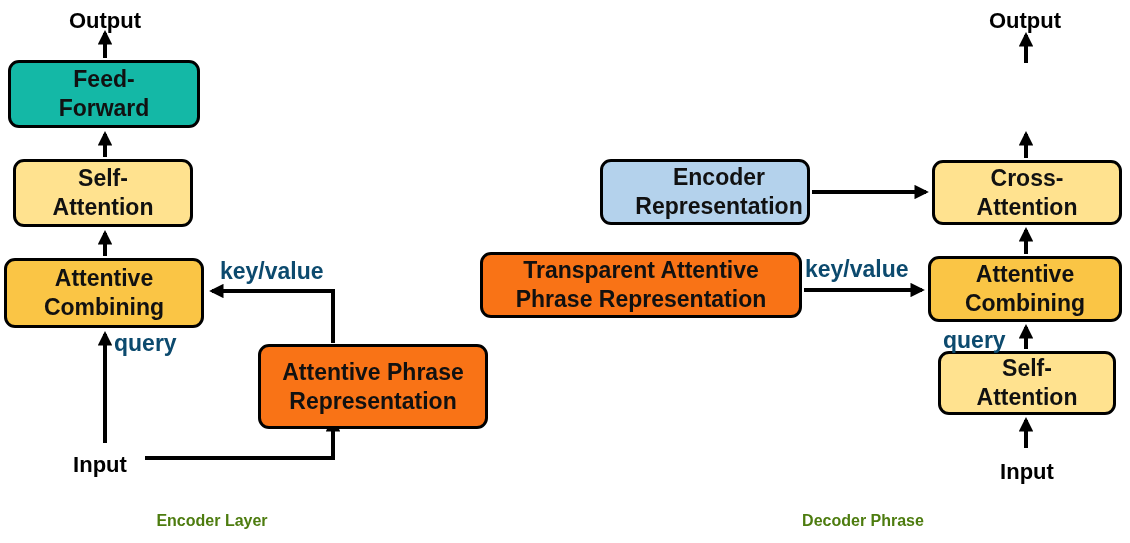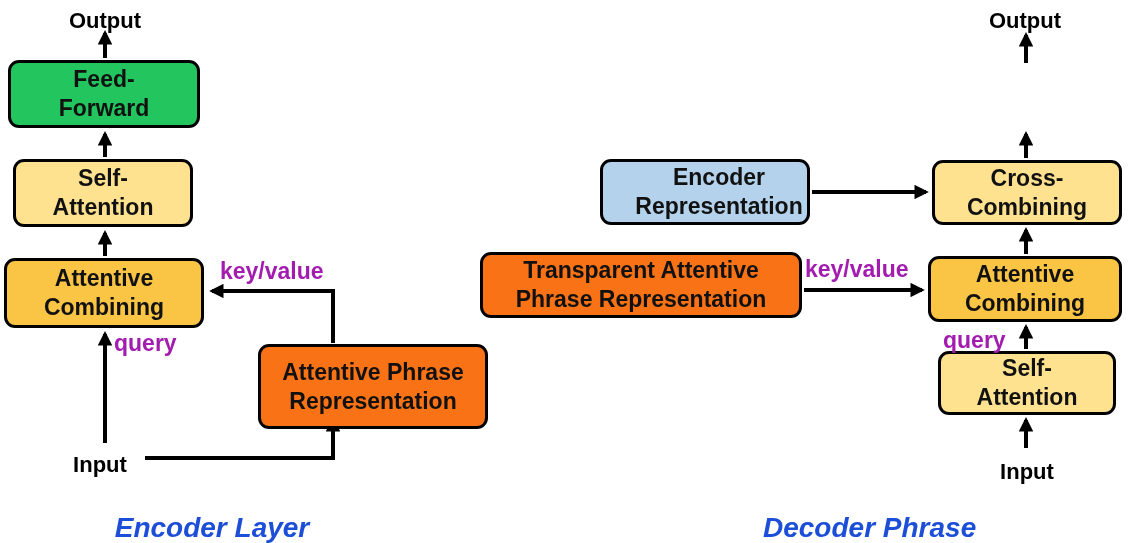--- a/index.html
+++ b/index.html
@@ -22,27 +22,27 @@
     box-sizing:border-box;
   }
   .freelabel{
     position:absolute;z-index:3;
     font-weight:700;font-size:22px;color:#000;
     white-space:nowrap;
     margin-top:8px;
   }
   .wire-label{
     position:absolute;z-index:3;
-    font-weight:600;font-size:23px;color:#a21caf;
+    font-weight:600;font-size:23px;color:#0c4a6e;
     white-space:nowrap;
   }
   .caption{
     position:absolute;z-index:3;
-    font-weight:700;font-size:28px;color:#1d4ed8;
-    text-align:center;white-space:nowrap;font-style:italic;
+    font-weight:700;font-size:16px;color:#4d7c0f;
+    text-align:center;white-space:nowrap;
   }
   .center{text-align:center;}
 </style>
 </head>
 <body>
 
 <div class="canvas">
 
   <svg class="arrow-layer" width="1130" height="543">
     <defs>
@@ -64,21 +64,21 @@
       <path d="M1026,254 V230" marker-end="url(#ah)"></path>
       <path d="M1026,349 V327" marker-end="url(#ah)"></path>
       <path d="M1026,448 V420" marker-end="url(#ah)"></path>
       <path d="M812,192 H926" marker-end="url(#ah)"></path>
       <path d="M804,290 H922" marker-end="url(#ah)"></path>
     </g>
   </svg>
 
   <div class="freelabel center" style="left:55px;top:0px;width:100px;">Output</div>
 
-  <div class="node" style="left: 8px; top: 60px; width: 192px; height: 68px; background: #22c55e;">Feed-
+  <div class="node" style="left: 8px; top: 60px; width: 192px; height: 68px; background: #14b8a6;">Feed-
 Forward</div>
 
   <div class="node" style="left: 13px; top: 159px; width: 180px; height: 68px; background: rgb(255, 226, 143);">Self-
 Attention</div>
 
   <div class="node" style="left: 4px; top: 258px; width: 200px; height: 70px; background: rgb(250, 197, 69);">Attentive
 Combining</div>
 
   <div class="node" style="left: 218px; top: 344px; width: 230px; height: 85px; background: #f97316; margin-left: 40px;">Attentive Phrase
 Representation</div>
@@ -88,21 +88,21 @@
   <div class="wire-label" style="left:114px;top:330px;">query</div>
 
   <div class="freelabel center" style="left:60px;top:444px;width:80px;">Input</div>
 
   <div class="caption" style="left:112px;top:512px;width:200px;">Encoder Layer</div>
 
   <div class="freelabel center" style="left:975px;top:0px;width:100px;">Output</div>
 
 
   <div class="node" style="left: 932px; top: 160px; width: 190px; height: 65px; background: rgb(255, 226, 143);">Cross-
-Combining</div>
+Attention</div>
 
   <div class="node" style="left: 600px; top: 159px; width: 210px; height: 66px; background: rgb(180, 210, 236); padding-left: 28px;">Encoder
 Representation</div>
 
   <div class="node" style="left: 480px; top: 252px; width: 322px; height: 66px; background: #f97316;">Transparent Attentive
 Phrase Representation</div>
 
   <div class="node" style="left: 928px; top: 256px; width: 194px; height: 66px; background: rgb(250, 197, 69);">Attentive
 Combining</div>
 

